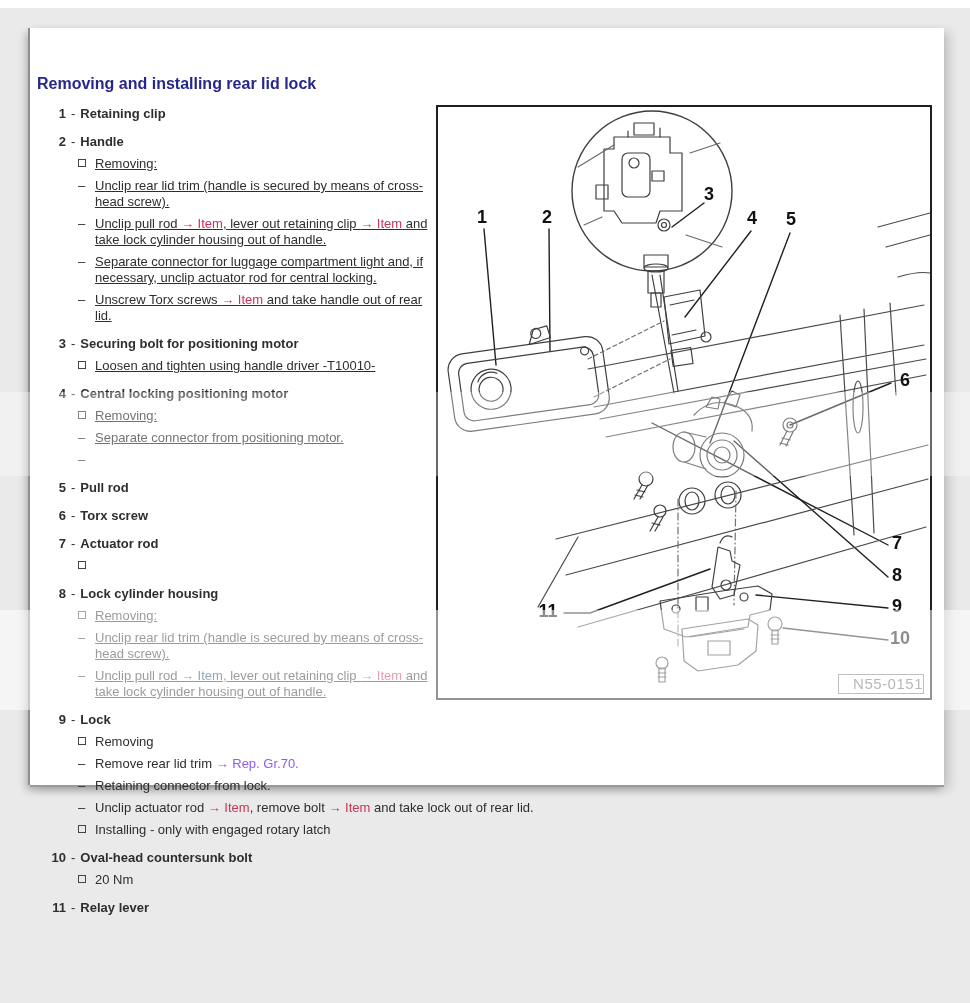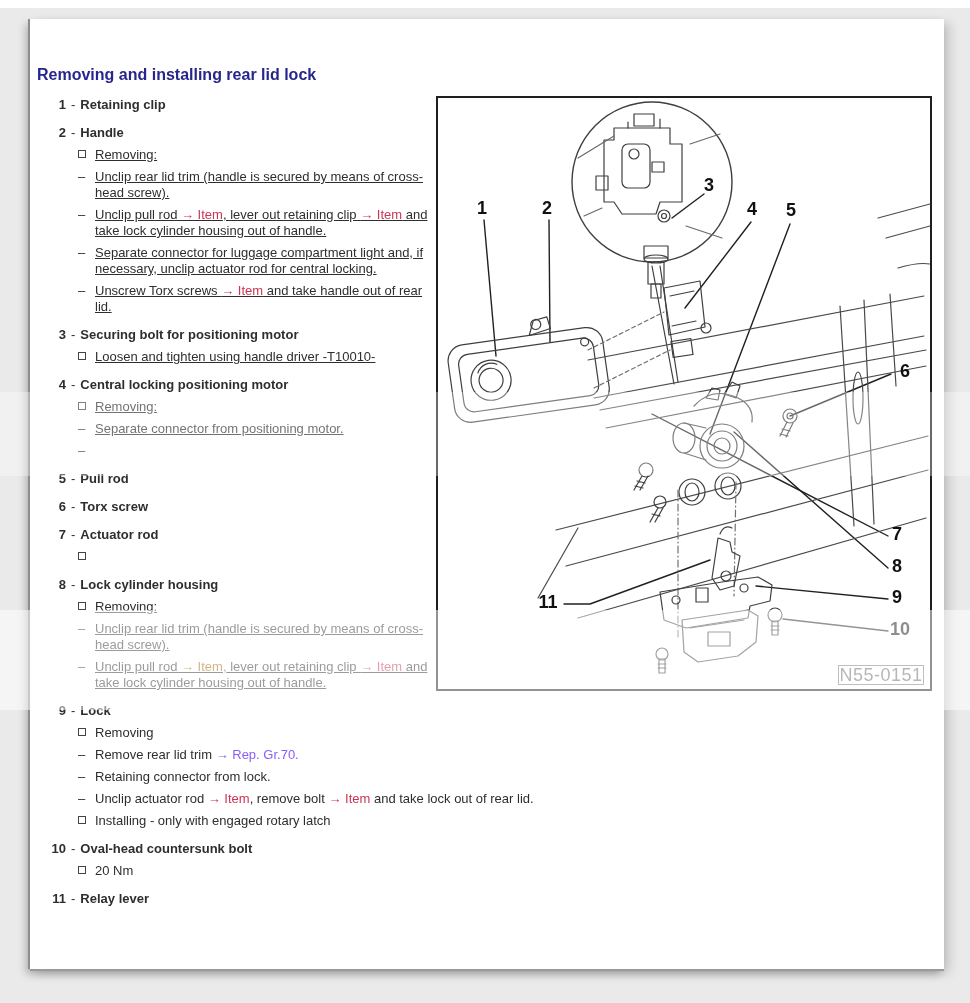--- a/index.html
+++ b/index.html
@@ -1,19 +1,19 @@
 <!DOCTYPE html>
 <html><head>
 <meta charset="utf-8">
 <style>
   html,body{margin:0;padding:0;background:#fff;}
   .canvas{position:relative;width:970px;height:1003px;background:#fff;overflow:hidden;
           font-family:"Liberation Sans","DejaVu Sans",sans-serif;}
   .mat{position:absolute;left:0;top:8px;right:0;bottom:0;background:#eaeaea;}
-  .page{position:absolute;left:30px;top:19px;width:914px;height:950px;background:#fff;
+  .page{position:absolute;left:30px;top:28px;width:914px;height:757px;background:#fff;
         box-shadow:-2px 0 0 #8d8d8d,0 2px 0 #9a9a9a,-4px 5px 8px rgba(0,0,0,.25),6px 4px 10px rgba(0,0,0,.15);}
   .content{position:absolute;left:7px;top:47px;width:880px;}
   h1.title{margin:0 0 13px 0;font-size:16px;line-height:18px;font-weight:bold;color:#26268c;}
   .list{margin-left:11px;font-size:13px;line-height:16px;color:#2e2e2e;}
   .item{margin-top:12px;}
   .item:first-child{margin-top:0;}
   .head{display:flex;font-weight:bold;}
   .head .num{width:18px;text-align:right;flex:0 0 18px;}
   .head .sep{margin:0 5px;font-weight:normal;color:#2e2e2e;}
   .row{display:flex;margin-top:6px;padding-left:30px;}
@@ -22,21 +22,21 @@
   .row .txt{display:block;}
   
   .item:nth-child(-n+8) .row .txt{max-width:345px;text-decoration:underline;}
   .lnk-red{cursor:pointer;}
   .lnk-green{cursor:pointer;}
   .figure{position:absolute;left:406px;top:77px;width:492px;height:591px;border:2px solid #1f1f1f;background:#fff;}
   .figure svg{position:absolute;left:0;top:0;}
   .callout{position:absolute;transform:translate(-50%,-50%);font-size:18px;font-weight:bold;color:#111;
            font-family:"Liberation Sans",sans-serif;}
   .figlabel{position:absolute;right:6px;bottom:4px;width:84px;height:18px;border:1px solid #7a7a7a;
-            color:#6a6a6a;font-size:18px;line-height:18px;text-align:center;letter-spacing:.5px;}
+            color:#6a6a6a;font-size:15px;line-height:18px;text-align:right;letter-spacing:.5px;}
   
   .wm{position:absolute;left:0;width:970px;pointer-events:none;z-index:9;}
   .wm.a{top:392px;height:84px;background:rgba(255,255,255,.33);}
   .wm.b{top:610px;height:100px;background:rgba(255,255,255,.52);}
 </style>
 </head>
 <body>
 
 <div class="canvas">
   <div class="mat"></div>
@@ -140,21 +140,21 @@
             <div class="row">
               <span class="marker sq"></span>
               <span class="txt"><span>Removing:</span></span>
             </div>
             <div class="row">
               <span class="marker dash">–</span>
               <span class="txt"><span>Unclip rear lid trim (handle is secured by means of cross-head screw).</span></span>
             </div>
             <div class="row">
               <span class="marker dash">–</span>
-              <span class="txt"><span>Unclip pull rod </span><span class="lnk-red" style="color: #a16207;">→ Item,</span><span> lever out retaining clip </span><span class="lnk-red" style="color: rgb(204, 51, 85);">→ Item</span><span> and take lock cylinder housing out of handle.</span></span>
+              <span class="txt"><span>Unclip pull rod </span><span class="lnk-red" style="color: #0c4a6e;">→ Item,</span><span> lever out retaining clip </span><span class="lnk-red" style="color: rgb(204, 51, 85);">→ Item</span><span> and take lock cylinder housing out of handle.</span></span>
             </div>
           </div>
           <div class="item">
             <div class="head">
               <span class="num">9</span>
               <span class="sep">-</span>
               <span class="lab">Lock</span>
             </div>
             <div class="row">
               <span class="marker sq"></span>

